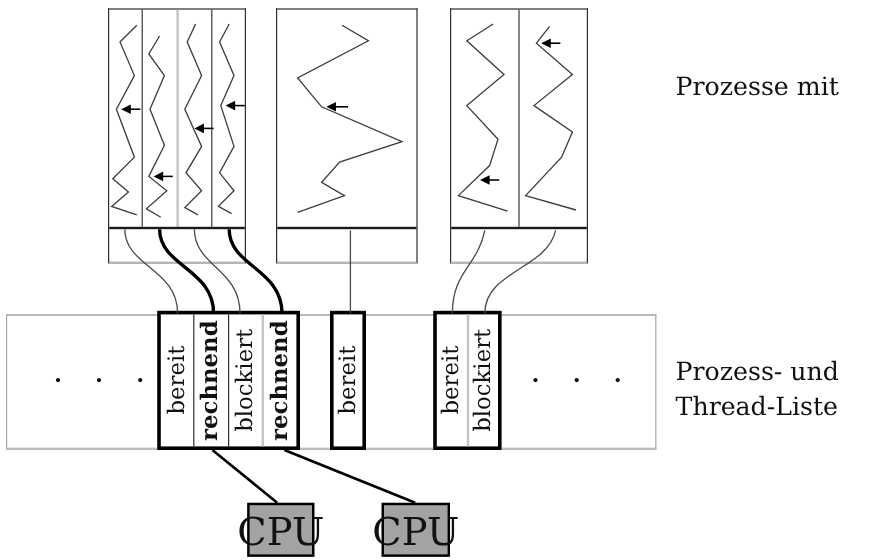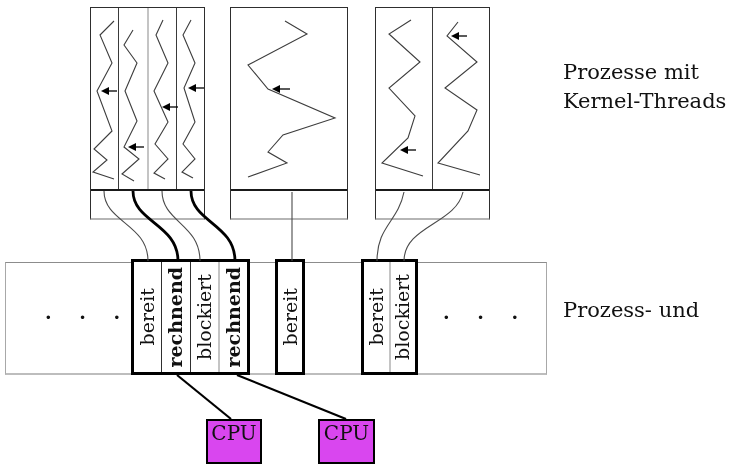--- a/index.html
+++ b/index.html
@@ -47,23 +47,23 @@
   .g1 .cell + .cell{border-left:1px solid #2f2f2f;}
   .g1 .cell:last-child{border-left:2px solid #c4c4c4;}
   .g3 .cell + .cell{border-left:2px solid #c4c4c4;}
   .vtext{
     writing-mode:vertical-rl;transform:rotate(180deg);
     font-size:19px;white-space:nowrap;line-height:1;
   }
   .vtext.bold{font-weight:bold;}
   
   .cpu{
-    position:absolute;box-sizing:border-box;z-index:2;background:#d946ef;
-    border:2px solid #000;display:flex;align-items:flex-start;justify-content:center;
-    font-size:20px;
+    position:absolute;box-sizing:border-box;z-index:2;background:#a3a3a3;
+    border:2px solid #000;display:flex;align-items:flex-end;justify-content:center;
+    font-size:32px;
   }
   
   .ann{position:absolute;left:563px;z-index:2;font-size:21px;line-height:29px;white-space:nowrap;}
 </style>
 </head>
 <body>
 
 <div class="canvas">
 
   <svg class="overlay" width="732" height="467" viewBox="0 0 732 467">
@@ -180,19 +180,19 @@
 
   <div class="cpu" style="left:206px;top:419px;width:56px;height:45px;">
     <span>CPU</span>
   </div>
   <div class="cpu" style="left:318px;top:419px;width:57px;height:45px;">
     <span>CPU</span>
   </div>
 
   <div class="ann" style="top:58px;">
     <div>Prozesse mit</div>
-    <div>Kernel-Threads</div>
   </div>
   <div class="ann" style="top:296px;">
     <div>Prozess- und</div>
+    <div>Thread-Liste</div>
   </div>
 
 </div>
 
 </body></html>

